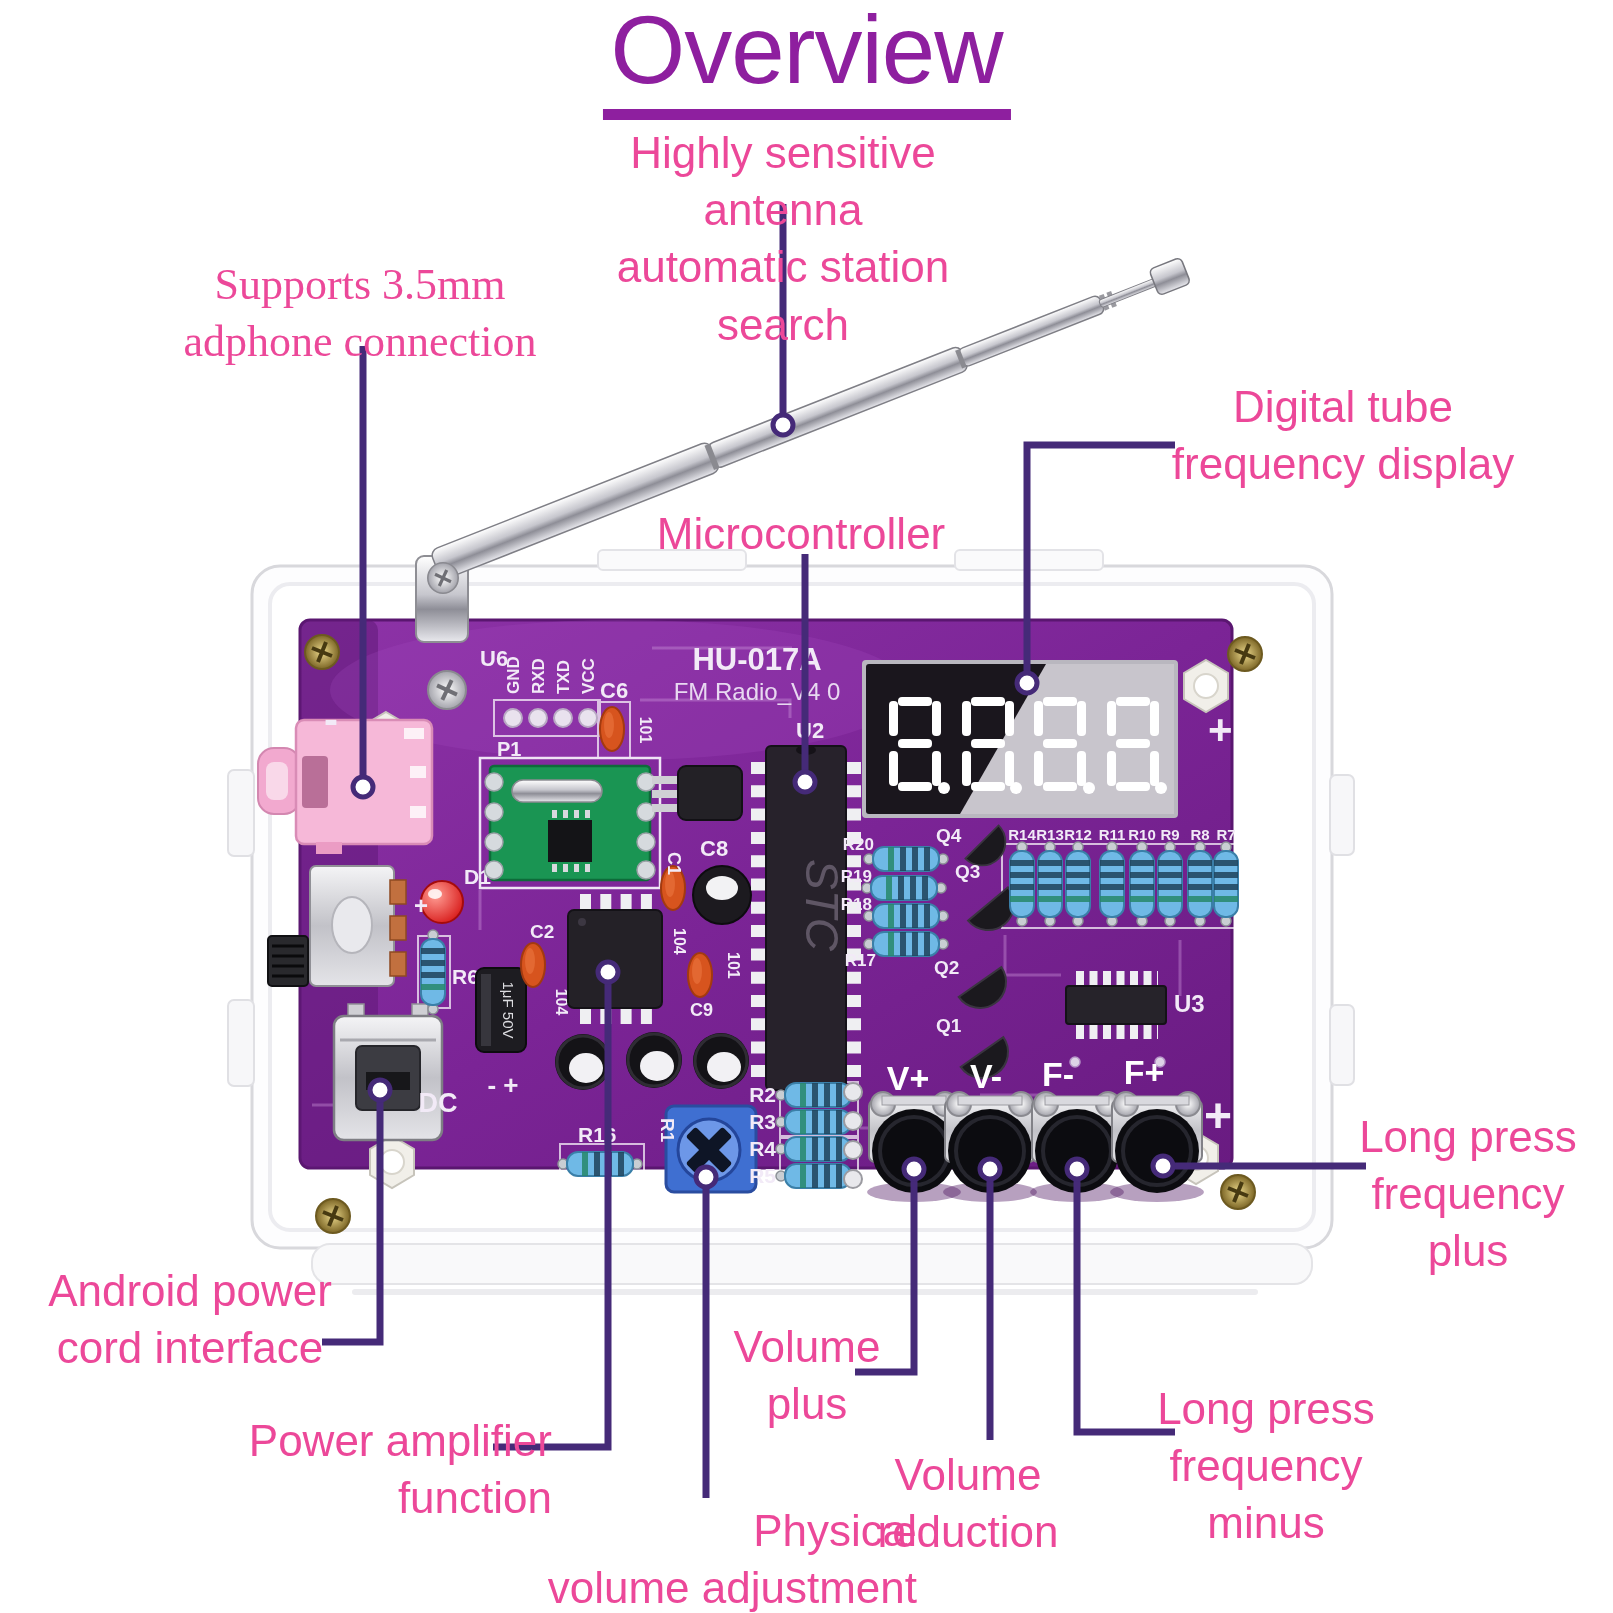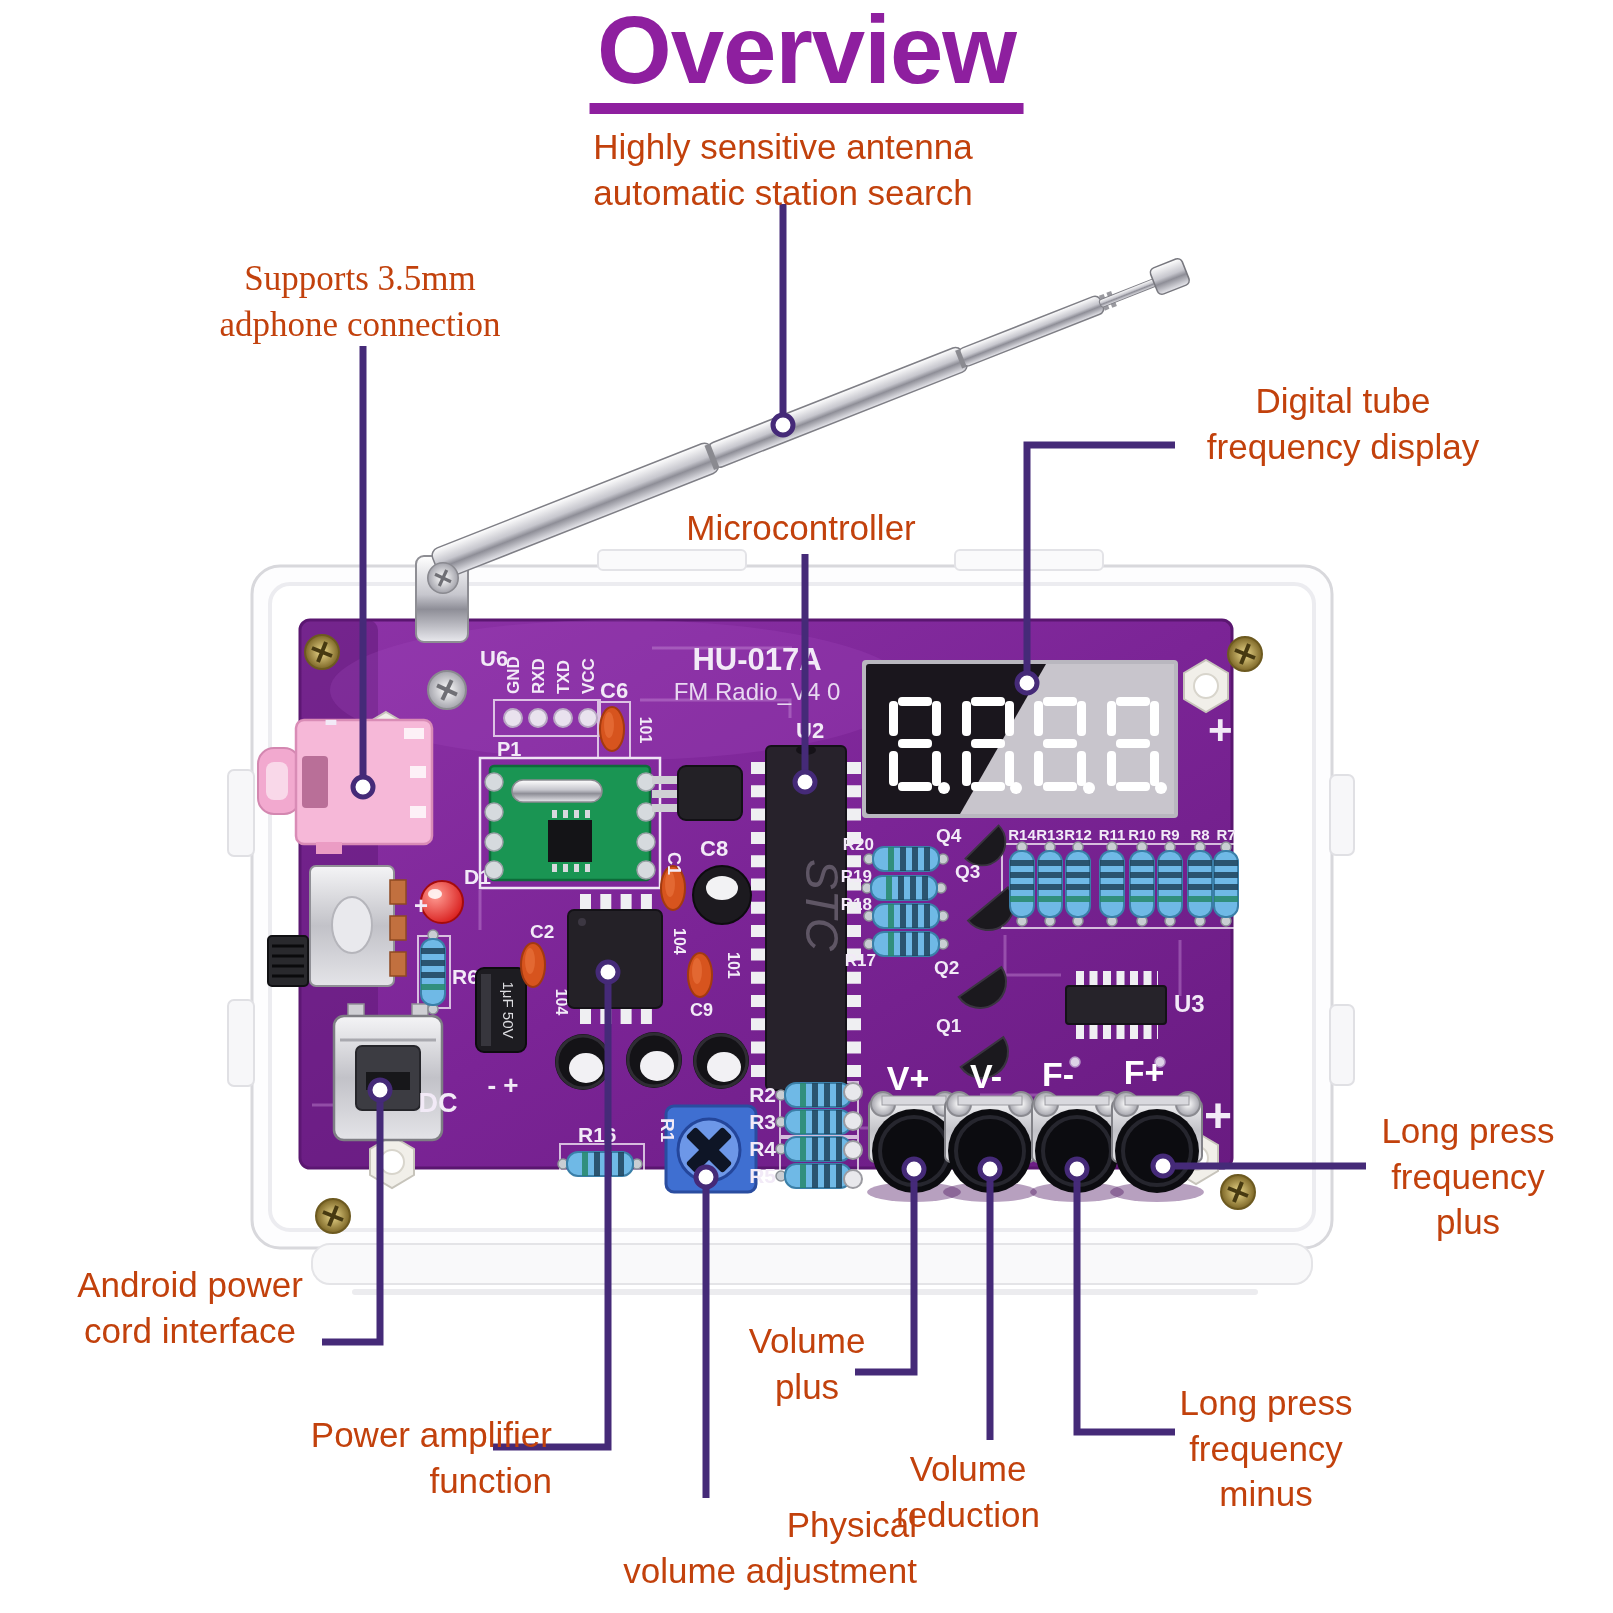--- a/index.html
+++ b/index.html
@@ -1,23 +1,23 @@
 <!DOCTYPE html>
 <html style="--accent: #8e1f9f; --leader: #452a78; --pcb: #7b2496; --jack-pink: #f5b3d5; --module-green: #1a9553; --resistor-blue: #6fb9e6; --pot-blue: #3f6fd1; --led-red: #e01010;"><head>
 <meta charset="utf-8">
 <style>
   html,body{margin:0;padding:0;background:#fff;}
   .stage{position:relative;width:1613px;height:1613px;background:#fff;overflow:hidden;
          font-family:"Liberation Sans",sans-serif;}
   .stage svg{position:absolute;left:0;top:0;font-family:"Liberation Sans",sans-serif;}
   .page-title{position:absolute;left:50%;top:2px;transform:translateX(-50%);
-      font-size:96px;font-weight:bold;letter-spacing:-1px;line-height:1.0;
-      color:var(--accent,#8e1f9f);border-bottom:11px solid currentColor;padding:0 8px 5px;}
-  .callout{position:absolute;text-align:center;font-size:35px;line-height:1.3;
-      color:#c2410c;white-space:pre-line;}
+      font-size:96px;font-weight:normal;letter-spacing:-1px;line-height:1.0;
+      color:var(--accent,#8e1f9f);border-bottom:11px solid currentColor;padding:0 8px 11px;}
+  .callout{position:absolute;text-align:center;font-size:44px;line-height:1.3;
+      color:#ec4899;white-space:pre-line;}
   .leader{fill:none;stroke:var(--leader,#452a78);stroke-width:7;}
   .dot{fill:#ffffff;stroke:var(--leader,#452a78);stroke-width:5;}
   .silk{fill:#f2eaf7;font-weight:bold;}
   .btnlbl{fill:#ffffff;font-weight:bold;font-size:34px;}
 </style>
 </head>
 <body>
 
 <div class="stage">
 

